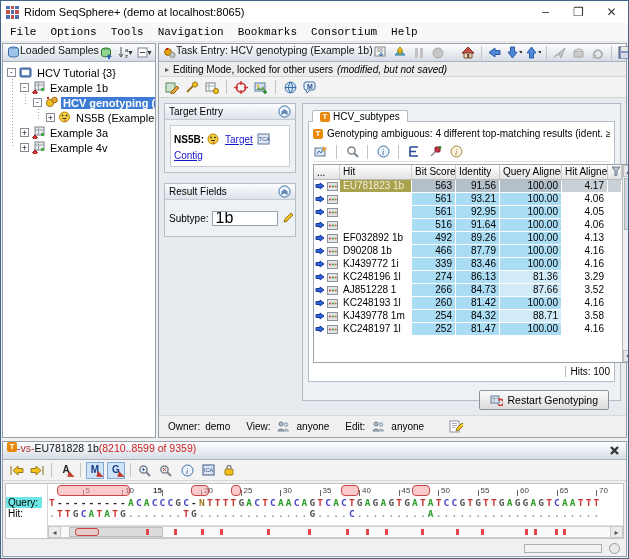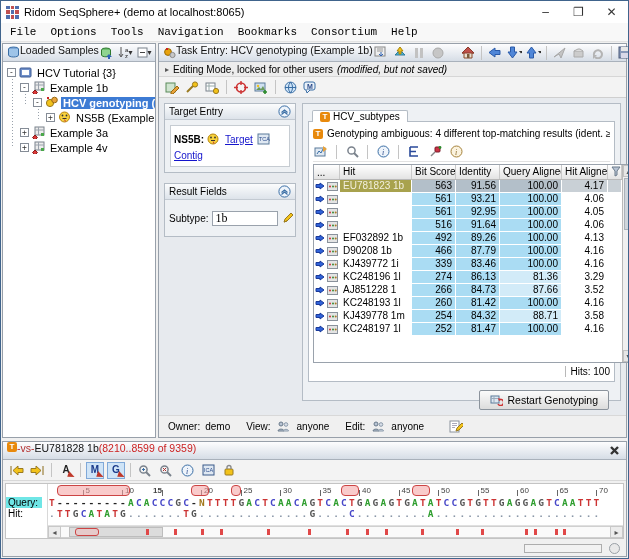--- a/index.html
+++ b/index.html
@@ -39,21 +39,21 @@
   .tsep{width:1px;height:14px;background:#c4c4c4;margin:0 2px;}
 
   .task-content{flex:1;background:#e7eaee;padding:5px;display:flex;gap:6px;min-height:0;}
   .task-col-left{width:132px;flex:0 0 auto;display:flex;flex-direction:column;gap:10px;}
   .mini-panel{border:1px solid #b4bcc5;background:#eef1f4;}
   .mini-header{height:16px;background:linear-gradient(#fbfcfd,#dde3ea);display:flex;align-items:center;font-size:10px;padding:0 4px;border-bottom:1px solid #c3cad2;}
   .mini-header .mh-right{margin-left:auto;display:inline-flex;}
   .inset{background:#fff;border:1px solid #c6ccd2;margin:5px;padding:5px 3px;font-size:10px;display:flex;align-items:center;gap:3px;min-height:34px;flex-wrap:wrap;}
   .link{color:#1414cc;text-decoration:underline;}
   .rf-body{display:flex;align-items:center;gap:4px;font-size:10px;padding:10px 4px;}
-  .rf-input{width:66px;height:15px;border:1px solid #9aa2ac;font-size:12px;padding:0 2px;font-family:Liberation Serif, serif;}
+  .rf-input{width:66px;height:15px;border:1px solid #9aa2ac;font-size:16px;padding:0 2px;font-family:Liberation Sans, sans-serif;}
 
   .geno-panel{flex:1;border:1px solid #b4bcc5;background:#eef1f4;display:flex;flex-direction:column;min-width:0;height:298px;}
   .geno-body{padding:3px 5px;display:flex;flex-direction:column;min-height:0;}
   .tab-strip{display:flex;height:17px;margin-top:3px;padding-left:4px;}
   .tab{background:#fff;border:1px solid #b4bcc5;border-bottom:none;border-radius:2px 2px 0 0;font-size:10px;display:flex;align-items:center;gap:3px;padding:0 7px;position:relative;z-index:2;}
   .tab-pane{border:1px solid #b4bcc5;margin-top:-1px;background:#fff;padding:3px 4px 2px 4px;}
   .t-icon{width:10px;height:10px;background:#e8890c;color:#fff;font-size:8px;font-weight:bold;line-height:10px;text-align:center;border-radius:2px;flex:0 0 auto;}
   .warn-row{display:flex;align-items:center;gap:4px;font-size:10px;height:17px;white-space:nowrap;overflow:hidden;}
   .geno-toolbar{display:flex;align-items:center;gap:5px;height:20px;border-bottom:1px solid #e2e2e2;margin-bottom:2px;}
 

